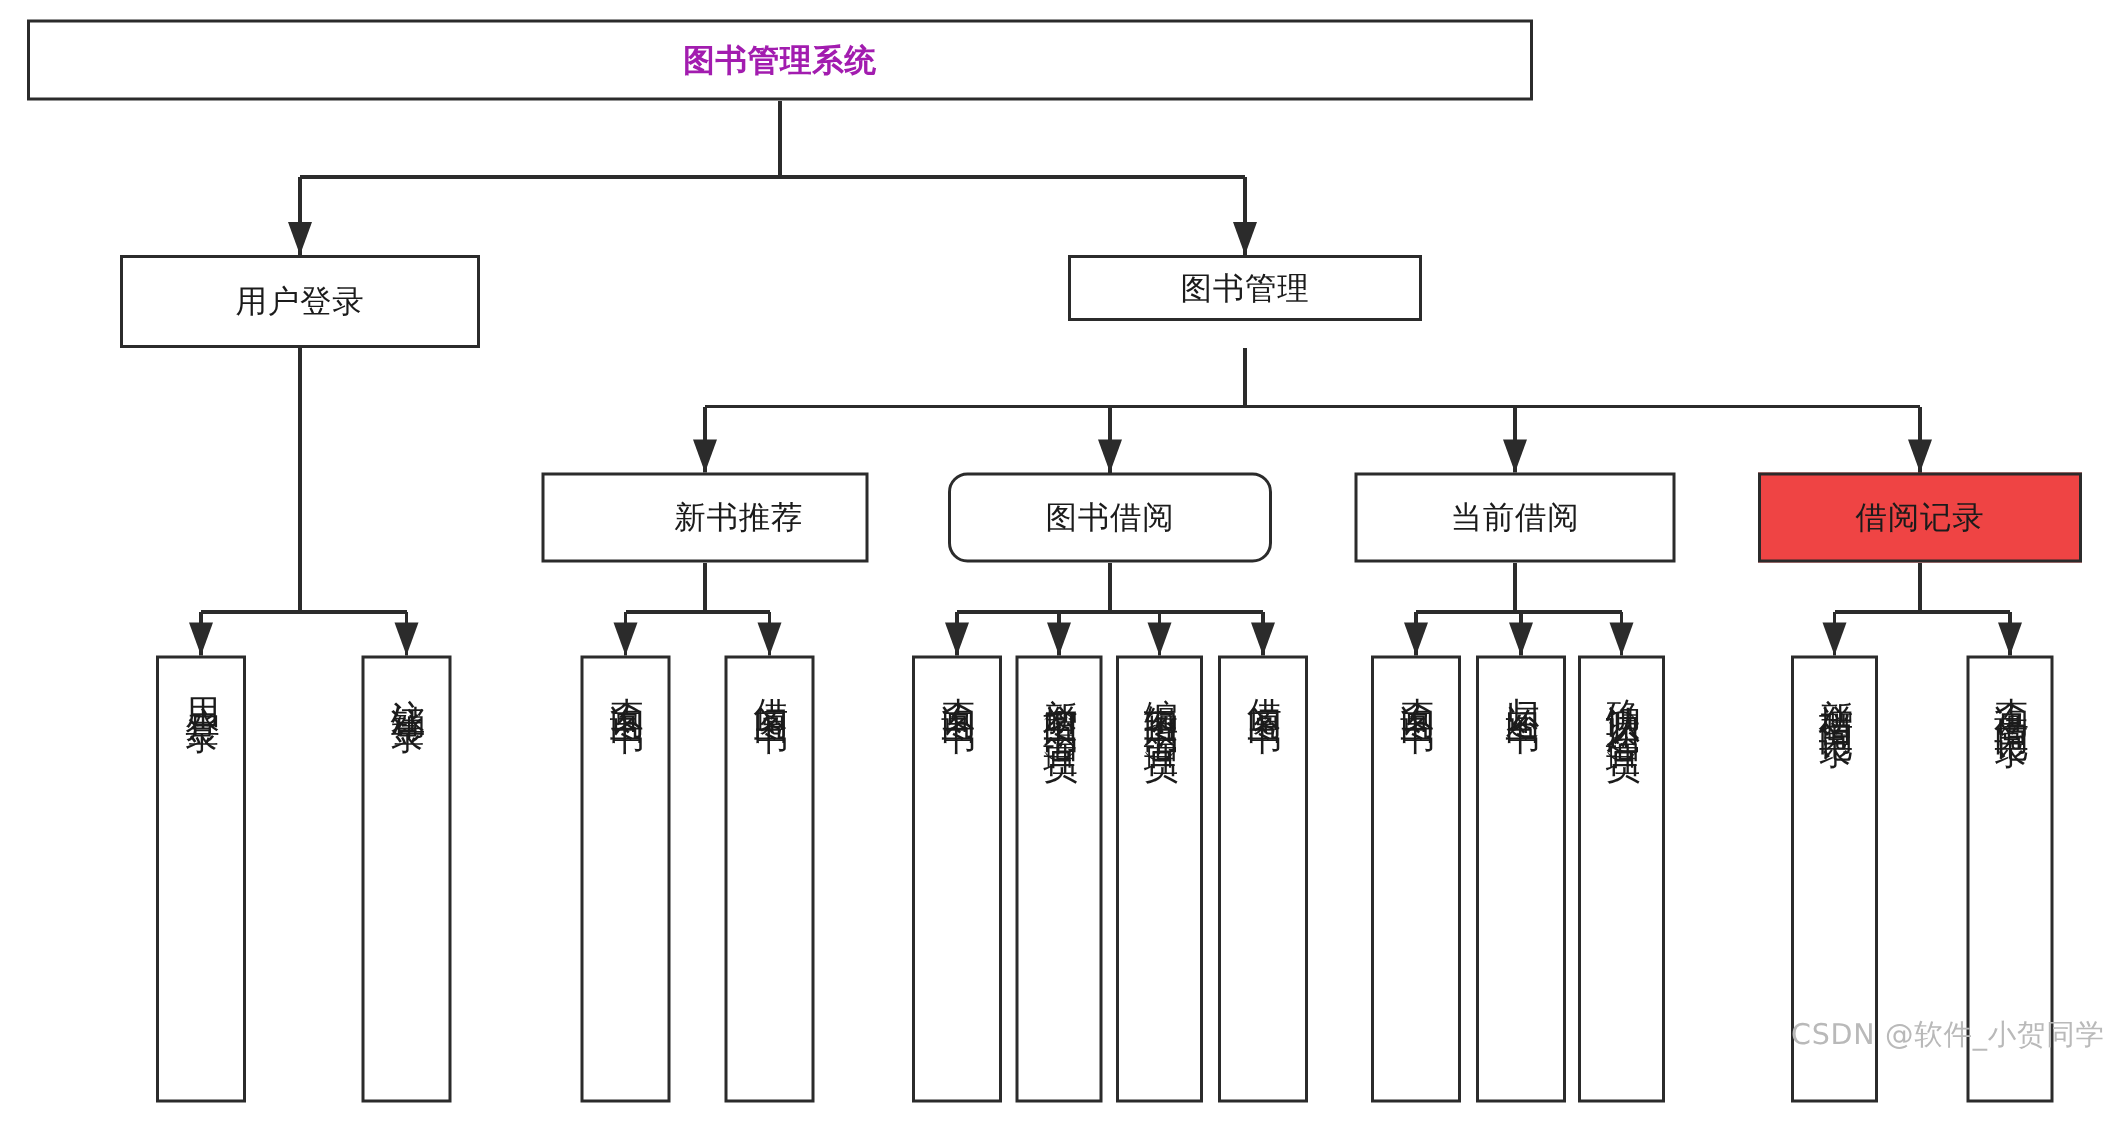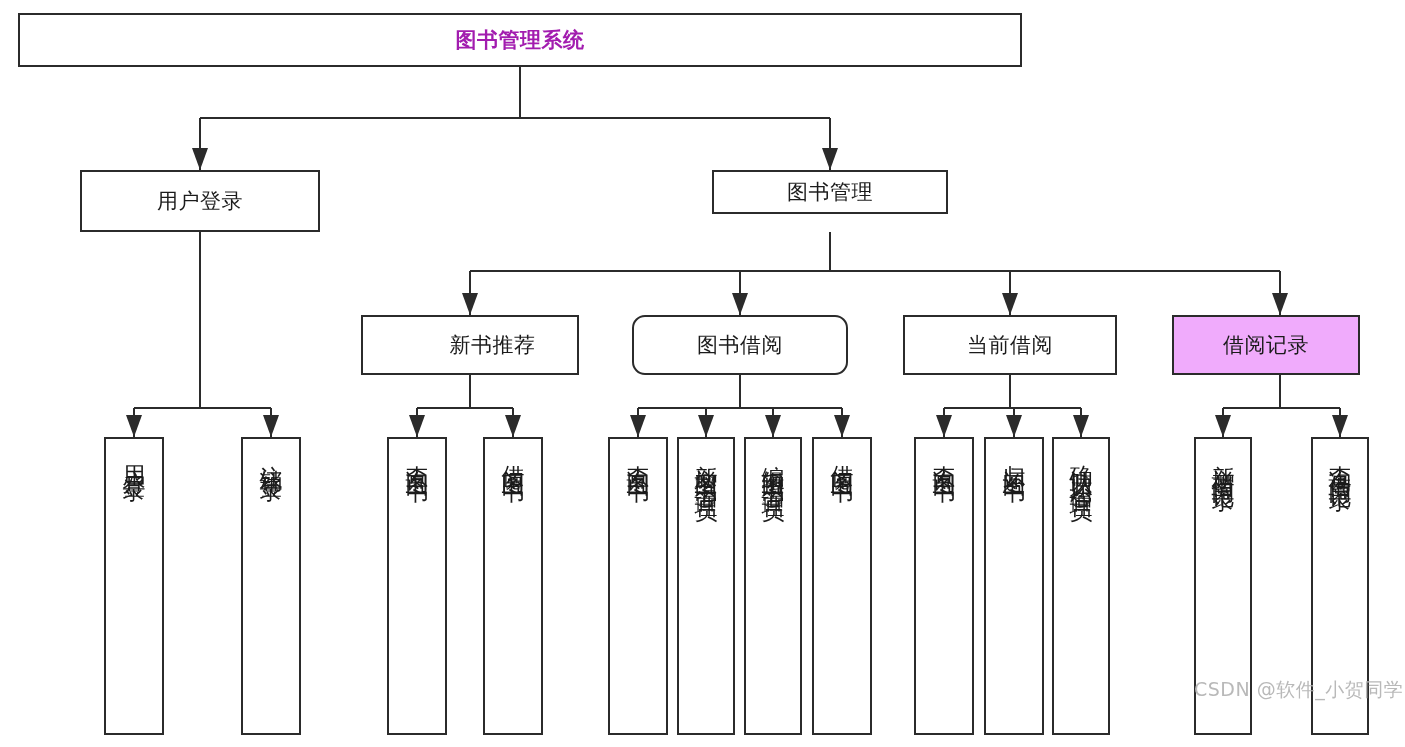--- a/index.html
+++ b/index.html
@@ -133,21 +133,21 @@
       </div>
       <div class="node horizontal" style="left: 361px; top: 315px; width: 218px; height: 60px; border-color: rgb(43, 43, 43); background: rgb(255, 255, 255); padding-left: 45px;">
         <div class="node-label" style="color: rgb(27, 27, 27);">新书推荐</div>
       </div>
       <div class="node horizontal" style="left: 632px; top: 315px; width: 216px; height: 60px; border-color: rgb(43, 43, 43); background: rgb(255, 255, 255); border-radius: 13px;">
         <div class="node-label" style="color: rgb(27, 27, 27);">图书借阅</div>
       </div>
       <div class="node horizontal" style="left: 903px; top: 315px; width: 214px; height: 60px; border-color: rgb(43, 43, 43); background: rgb(255, 255, 255);">
         <div class="node-label" style="color: rgb(27, 27, 27);">当前借阅</div>
       </div>
-      <div class="node horizontal" style="left: 1172px; top: 315px; width: 188px; height: 60px; border-color: rgb(43, 43, 43); background: #f0abfc;">
+      <div class="node horizontal" style="left: 1172px; top: 315px; width: 216px; height: 60px; border-color: rgb(43, 43, 43); background: #ef4444;">
         <div class="node-label" style="color: rgb(27, 27, 27);">借阅记录</div>
       </div>
       <div class="node vertical" style="left: 104px; top: 437px; width: 60px; height: 298px; border-color: rgb(43, 43, 43); background: rgb(255, 255, 255);">
         <div class="node-label" style="color: rgb(27, 27, 27);">用户登录</div>
       </div>
       <div class="node vertical" style="left: 241px; top: 437px; width: 60px; height: 298px; border-color: rgb(43, 43, 43); background: rgb(255, 255, 255);">
         <div class="node-label" style="color: rgb(27, 27, 27);">注销登录</div>
       </div>
       <div class="node vertical" style="left: 387px; top: 437px; width: 60px; height: 298px; border-color: rgb(43, 43, 43); background: rgb(255, 255, 255);">
         <div class="node-label" style="color: rgb(27, 27, 27);">查询图书</div>

